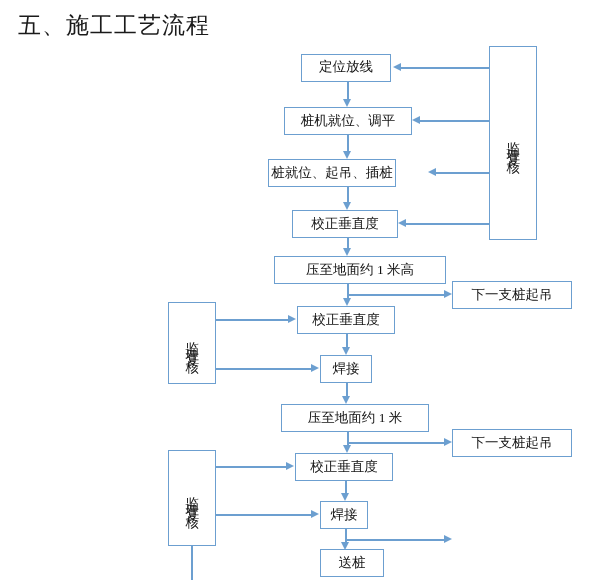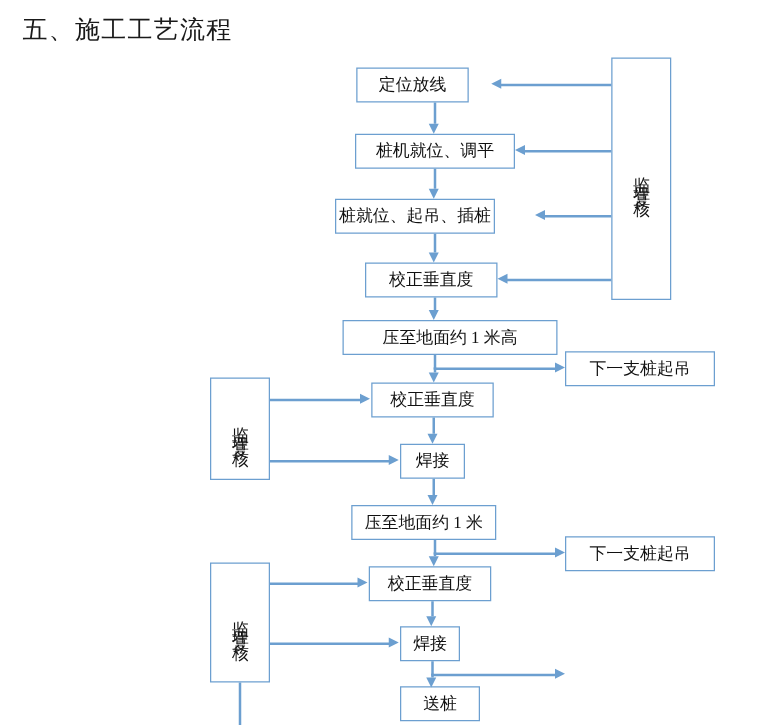--- a/index.html
+++ b/index.html
@@ -15,21 +15,21 @@
   }
   #page {
     position: relative;
     width: 616px;
     height: 580px;
   }
   #heading {
     position: absolute;
     left: 18px;
     top: 10px;
-    font-size: 20px;
+    font-size: 23px;
     color: #1a1a1a;
     letter-spacing: 1px;
     white-space: nowrap;
     font-family: "Liberation Serif", serif;
   }
   .box {
     position: absolute;
     box-sizing: border-box;
     border: 1px solid #6c9fd0;
     background: #ffffff;
@@ -78,39 +78,39 @@
 </style>
 </head>
 <body>
 
 <div id="page">
 
   <div id="heading">五、施工工艺流程</div>
 
   <div class="box vert" style="left:489px; top:46px; width:48px; height:194px;">监理复核</div>
 
-  <div class="box" style="left:285px; top:54px; width:90px; height:28px;">定位放线</div>
+  <div class="box" style="left:301px; top:54px; width:90px; height:28px;font-family:Liberation Mono, monospace;">定位放线</div>
 
   <div class="box" style="left:284px; top:107px; width:128px; height:28px;">桩机就位、调平</div>
 
   <div class="box" style="left:268px; top:159px; width:128px; height:28px;">桩就位、起吊、插桩</div>
 
   <div class="box" style="left:292px; top:210px; width:106px; height:28px;">校正垂直度</div>
 
   <div class="box" style="left:274px; top:256px; width:172px; height:28px;">压至地面约 1 米高</div>
 
   <div class="box" style="left:452px; top:281px; width:120px; height:28px;">下一支桩起吊</div>
 
   <div class="box vert" style="left:168px; top:302px; width:48px; height:82px;">监理复核</div>
 
   <div class="box" style="left:297px; top:306px; width:98px; height:28px;">校正垂直度</div>
 
   <div class="box" style="left:320px; top:355px; width:52px; height:28px;">焊接</div>
 
-  <div class="box" style="left:281px; top:404px; width:116px; height:28px;">压至地面约 1 米</div>
+  <div class="box" style="left:281px; top:404px; width:148px; height:28px;">压至地面约 1 米</div>
 
   <div class="box" style="left:452px; top:429px; width:120px; height:28px;">下一支桩起吊</div>
 
   <div class="box vert" style="left:168px; top:450px; width:48px; height:96px;">监理复核</div>
 
   <div class="box" style="left:295px; top:453px; width:98px; height:28px;">校正垂直度</div>
 
   <div class="box" style="left:320px; top:501px; width:48px; height:28px;">焊接</div>
 
 

